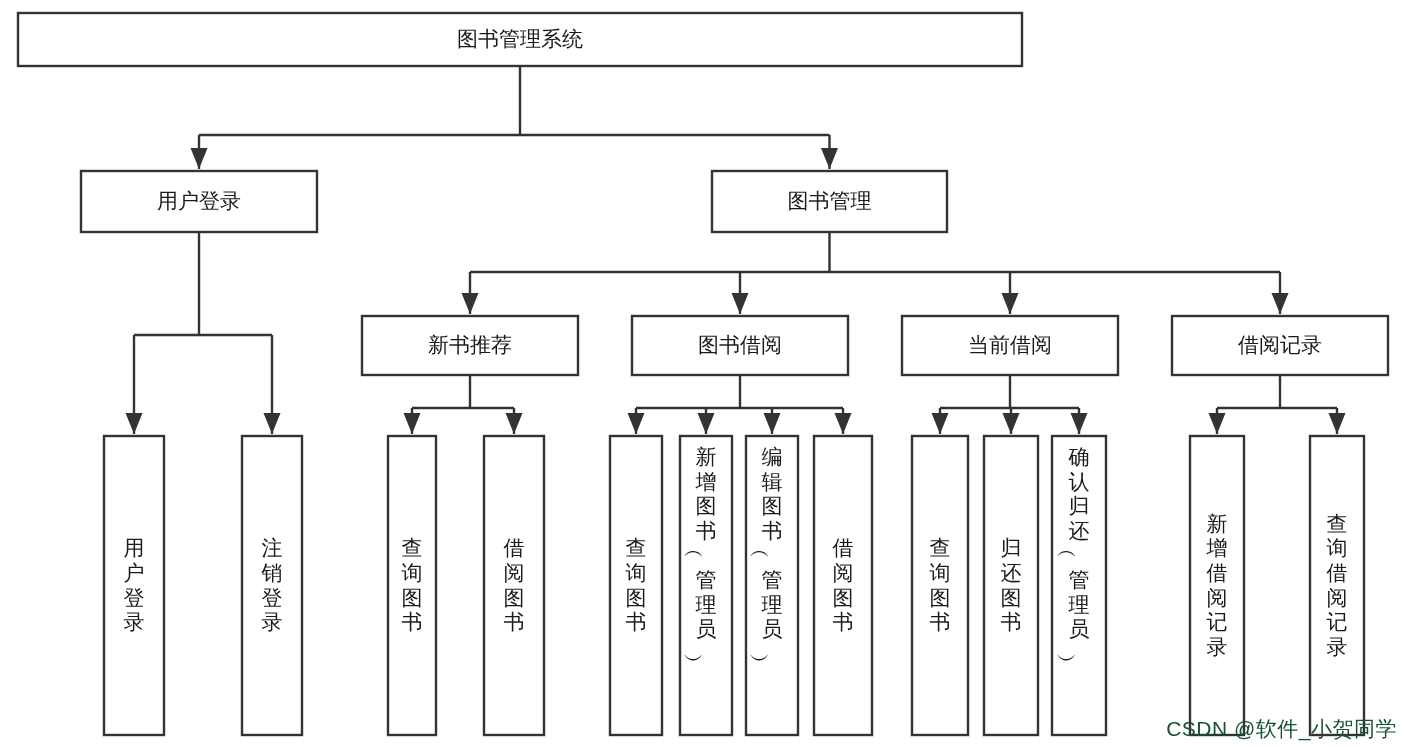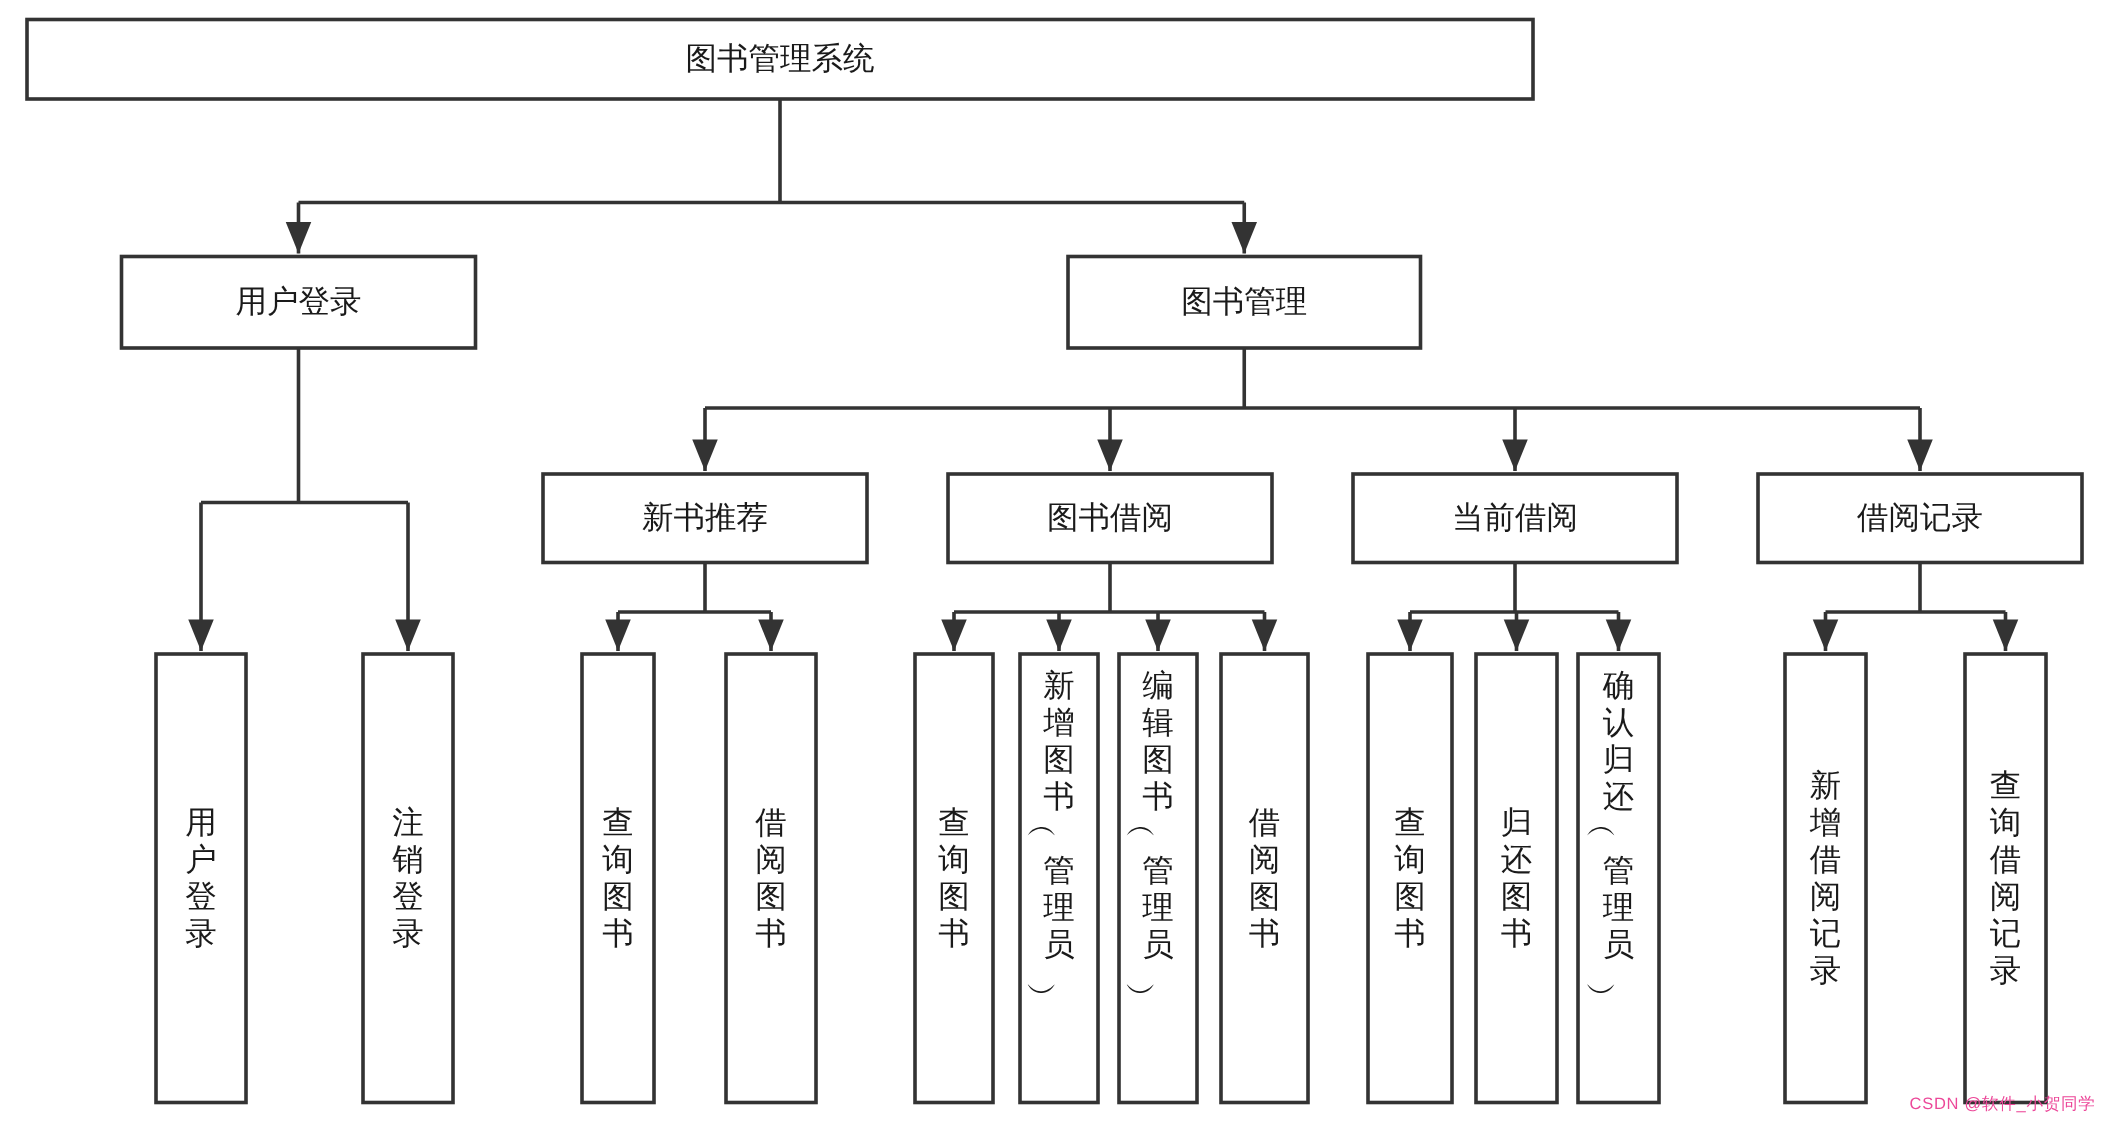--- a/index.html
+++ b/index.html
@@ -44,22 +44,22 @@
   }
   .arrow-head {
     fill: #333333;
     stroke: none;
   }
   .watermark {
     position: absolute;
     right: 8px;
     bottom: 4px;
     font-family: "Liberation Sans", "DejaVu Sans", sans-serif;
-    font-size: 11px;
-    color: #ec4899;
+    font-size: 21px;
+    color: #14532d;
     white-space: nowrap;
     letter-spacing: 0.5px;
     pointer-events: none;
   }
 </style>
 </head>
 <body>
 
 <svg id="diagram" viewBox="0 0 1405 747" xmlns="http://www.w3.org/2000/svg">
   <g id="connectors">

